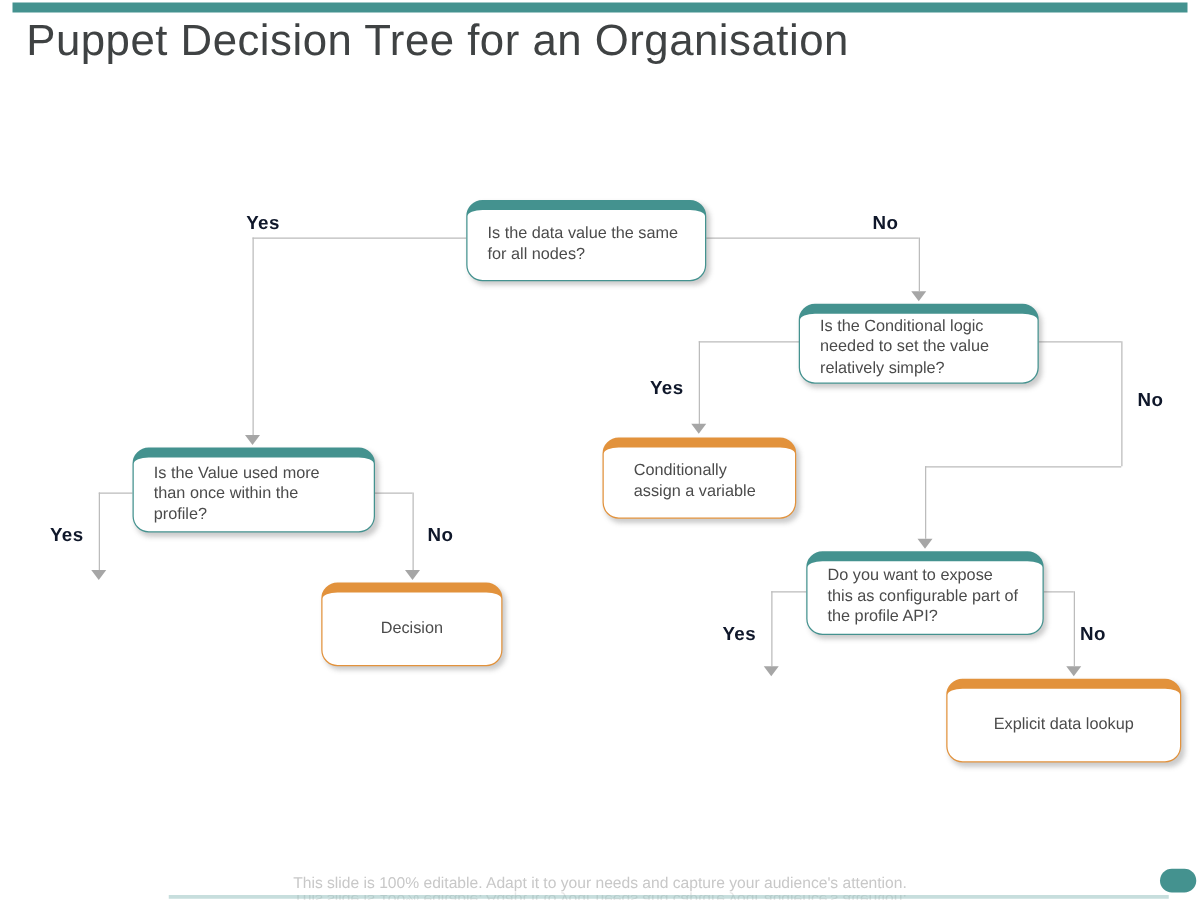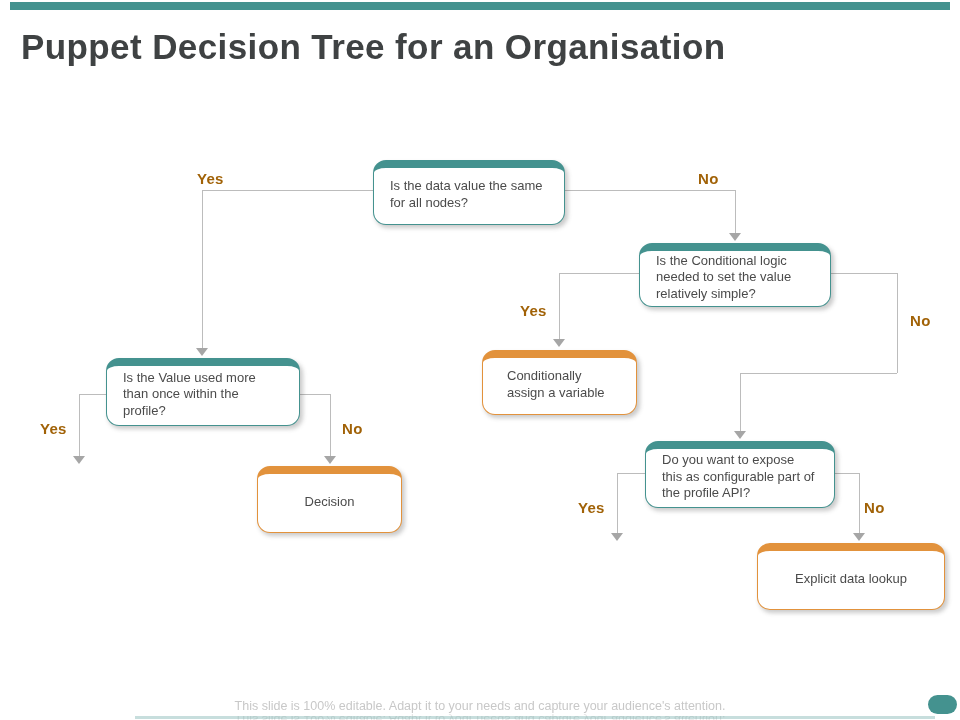--- a/index.html
+++ b/index.html
@@ -2,22 +2,22 @@
 <html style="--accent-teal: #44928F; --accent-orange: #E2923C; --connector-gray: #BCBCBC; --title-text: #3F4243; --body-text: #4B4B4B;"><head>
 <meta charset="utf-8">
 <style>
   html,body { margin:0; padding:0; background:#e9e9e9; }
   .slide {
     position:relative; width:960px; height:720px; background:#ffffff;
     font-family:"Liberation Sans", sans-serif; overflow:hidden; margin:0 auto;
   }
   .top-bar { position:absolute; left:10px; top:2px; width:940px; height:8px; background:var(--accent-teal,#44928F); }
   .title {
-    position:absolute; left:21px; top:27px; margin:0;
-    font-size:35px; font-weight:bold; color:var(--title-text,#3F4243); letter-spacing:0.4px;
+    position:absolute; left:21px; top:13px; margin:0;
+    font-size:35px; font-weight:normal; color:var(--title-text,#3F4243); letter-spacing:0.4px;
   }
   .subtitle { position:absolute; left:23px; top:76px; margin:0; font-size:13px; color:#4E5253; }
 
   .node {
     position:absolute; background:#fff; border-radius:13px; box-sizing:border-box;
     display:flex; align-items:center; justify-content:center; text-align:left;
     font-size:13px; line-height:1.28; color:var(--body-text,#4B4B4B);
     padding:2px 16px 4px; box-shadow:2.5px 3px 4px rgba(70,70,70,0.28);
   }
   .node.teal   { border:1.5px solid var(--accent-teal,#44928F);   border-top:8px solid var(--accent-teal,#44928F); }
@@ -25,21 +25,21 @@
   .node.narrow { padding:2px 24px 4px; }
 
   .hline, .vline { position:absolute; background:var(--connector-gray,#BCBCBC); }
   .hline { height:1px; }
   .vline { width:1px; }
   .arrow {
     position:absolute; width:0; height:0;
     border-left:6px solid transparent; border-right:6px solid transparent;
     border-top:8px solid #A6A6A6;
   }
-  .edge-label { position:absolute; font-size:15px; font-weight:bold; color:#a16207; letter-spacing:0.3px;text-align:right; }
+  .edge-label { position:absolute; font-size:15px; font-weight:bold; color:#0f172a; letter-spacing:0.3px;text-align:right; }
 
   .footer { position:absolute; left:0; top:699px; width:100%; text-align:center; font-size:12.5px; color:#C8C8C8; }
   .footer-reflection {
     position:absolute; left:0; top:712px; width:100%; text-align:center; font-size:12.5px;
     color:#C8C8C8; opacity:0.45; transform:scaleY(-0.85); filter:blur(0.3px);
   }
   .bottom-line { position:absolute; left:135px; top:716px; width:800px; height:3px; background:var(--accent-teal,#44928F); opacity:0.3; }
   .pill { position:absolute; left:928px; top:695px; width:29px; height:19px; border-radius:10px; background:var(--accent-teal,#44928F); }
 </style>
 </head>

